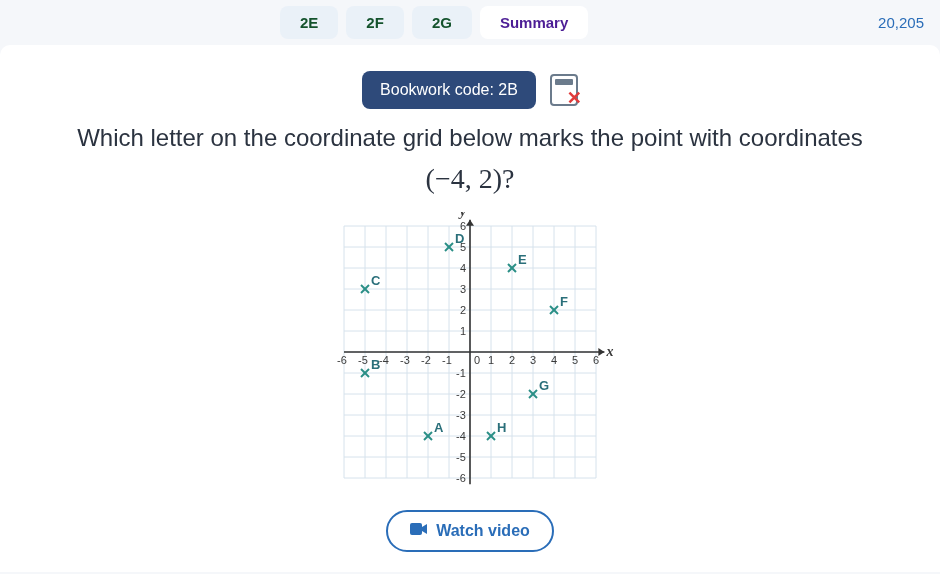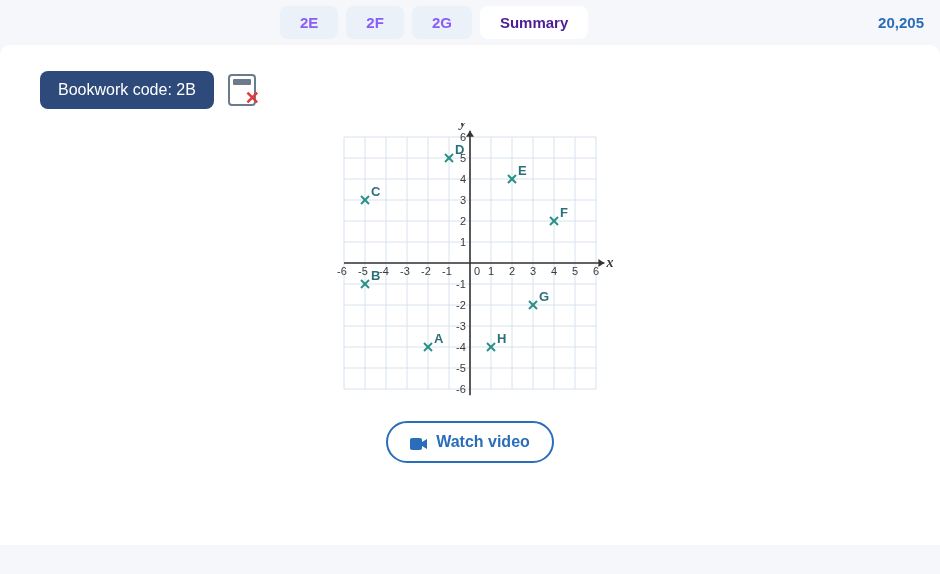--- a/index.html
+++ b/index.html
@@ -15,41 +15,42 @@
     display: flex;
     align-items: center;
     gap: 8px;
     padding: 6px 12px;
     background: #f5f7fa;
   }
   .tab {
     padding: 8px 20px;
     border-radius: 8px;
     background: #eaf1f8;
-    color: #8b5cf6;
+    color: #14532d;
     font-weight: 600;
     font-size: 15px;
     cursor: pointer;
   }
   .summary-tab {
     background: #ffffff;
     color: #4c1d95;
   }
   .points {
     margin-left: auto;
     color: #2a6db8;
-    font-weight: 700;
+    font-weight: 400;
     font-size: 15px;
     padding-right: 4px;
   }
   .header-row {
     display: flex;
     align-items: center;
     gap: 14px;
     margin: 8px 0 12px 0;
+    justify-content: center;
   }
   .bookwork {
     background: #2e4a7a;
     color: #ffffff;
     padding: 10px 18px;
     border-radius: 8px;
     font-weight: 500;
     font-size: 16px;
   }
   .calc-badge {
@@ -108,21 +109,21 @@
     display: flex;
     justify-content: center;
     margin-top: 14px;
     margin-bottom: 18px;
   }
   svg.grid {
     display: block;
   }
   .watch-btn {
     display: inline-flex;
-    align-items: flex-end;
+    align-items: flex-start;
     gap: 8px;
     border: 2px solid #2a6db8;
     color: #2a6db8;
     background: #fff;
     padding: 10px 22px;
     border-radius: 999px;
     font-weight: 600;
     font-size: 16px;
     cursor: pointer;
   }
@@ -158,20 +159,22 @@
 
   <div class="header-row">
     <div class="bookwork">Bookwork code: 2B</div>
     <div class="calc-badge">
       <div class="calc-icon">
         <span class="calc-x">✕</span>
       </div>
     </div>
   </div>
 
+  <div class="question-text">Which letter on the coordinate grid below marks the point with coordinates</div>
+  <div class="question-text"><span class="coord">(−4, 2)?</span></div>
 
   <div class="chart-wrap">
     <svg class="grid" id="grid-svg" width="300" height="280">
         <line x1="24" y1="266" x2="24" y2="14" stroke="#d6e2ec" stroke-width="1"></line>
         <line x1="24" y1="266" x2="276" y2="266" stroke="#d6e2ec" stroke-width="1"></line>
         <line x1="45" y1="266" x2="45" y2="14" stroke="#d6e2ec" stroke-width="1"></line>
         <line x1="24" y1="245" x2="276" y2="245" stroke="#d6e2ec" stroke-width="1"></line>
         <line x1="66" y1="266" x2="66" y2="14" stroke="#d6e2ec" stroke-width="1"></line>
         <line x1="24" y1="224" x2="276" y2="224" stroke="#d6e2ec" stroke-width="1"></line>
         <line x1="87" y1="266" x2="87" y2="14" stroke="#d6e2ec" stroke-width="1"></line>

